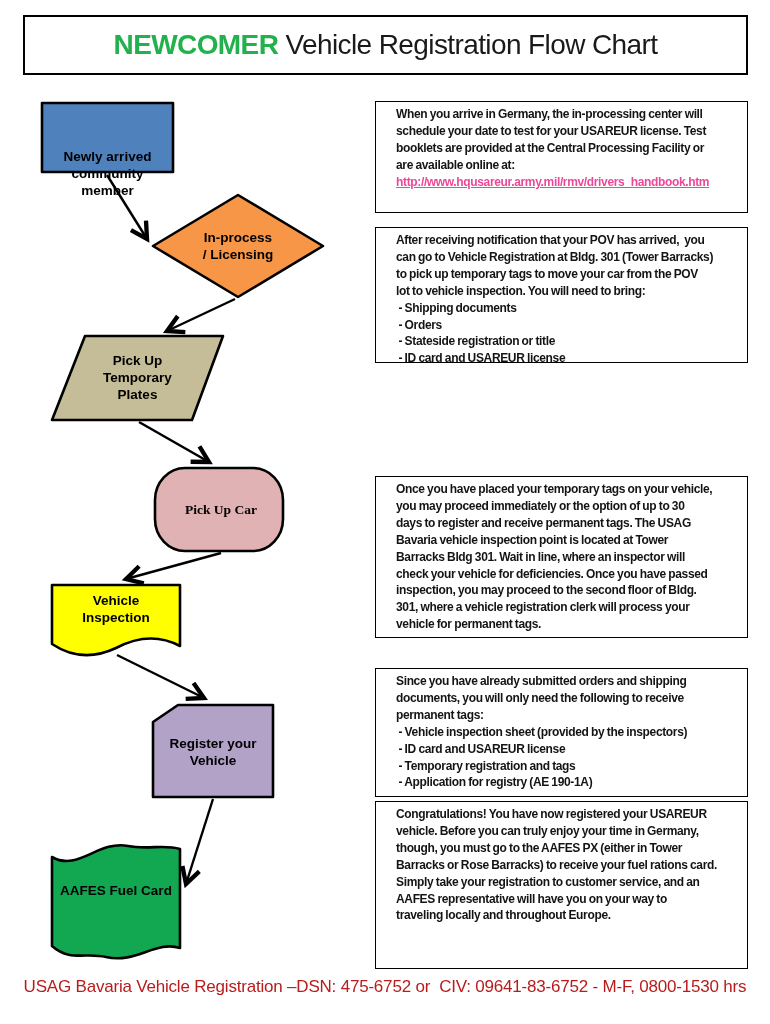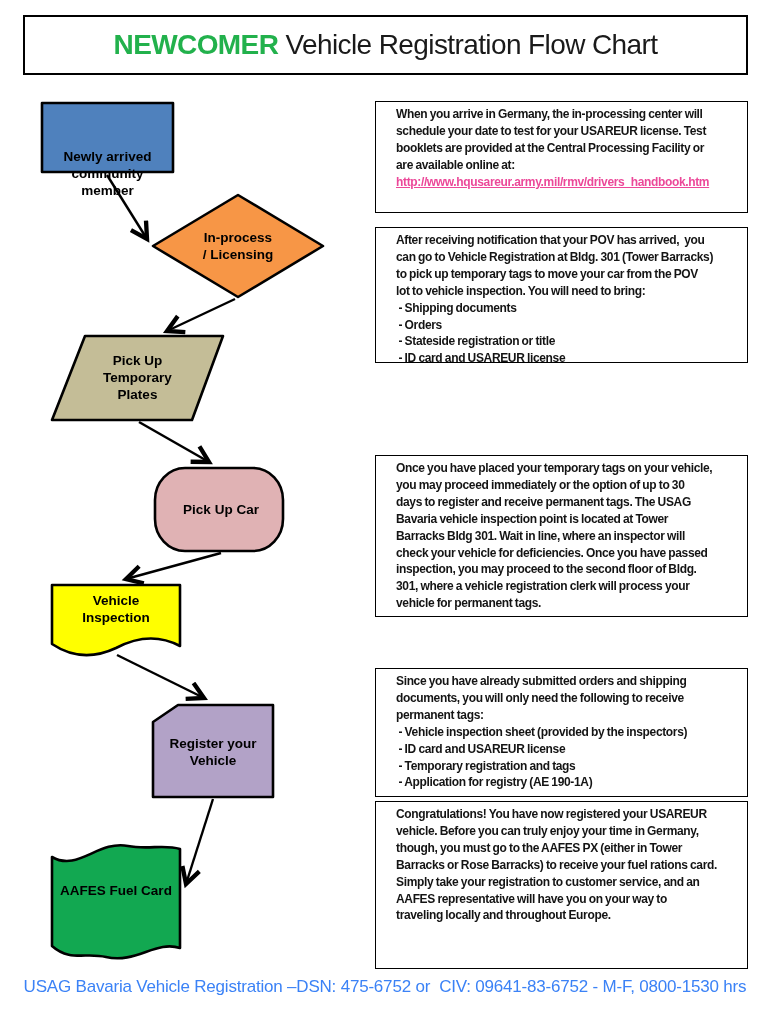--- a/index.html
+++ b/index.html
@@ -26,21 +26,21 @@
     border:1.5px solid #000; background:#fff;
     padding:4px 20px; color:#141414;
     font-weight:bold; font-size:12px; line-height:16.9px;
     letter-spacing:-0.35px; word-spacing:-0.5px;
     white-space:pre-wrap; overflow:hidden;
   }
   .u { text-decoration:underline; }
   .link { color:#ec4899; text-decoration:underline; word-break:break-all; }
   .footer {
     position:absolute; left:0; top:977px; width:100%;
-    text-align:center; color:#3b82f6; font-size:17px;
+    text-align:center; color:#b91c1c; font-size:17px;
     letter-spacing:-0.2px; white-space:pre;
   }
 </style>
 </head>
 <body>
 
 <div class="page">
 
   <div class="title-box"><span class="hl">NEWCOMER</span><span> Vehicle Registration Flow Chart</span></div>
 
@@ -72,21 +72,21 @@
   </svg>
 
   <div class="node-label" style="left:44px; top:112px; width:127px;margin-top:36px;">Newly arrived
 community
 member</div>
   <div class="node-label" style="left:56px; top:352px; width:163px;">Pick Up
 Temporary
 Plates</div>
   <div class="node-label" style="left:153px; top:229px; width:170px;">In-process
 / Licensing</div>
-  <div class="node-label" style="left:155px; top:501px; width:132px;">Pick Up Car</div>
+  <div class="node-label" style="left:155px; top:501px; width:132px;font-family:Liberation Serif, serif;">Pick Up Car</div>
   <div class="node-label" style="left:52px; top:592px; width:128px;">Vehicle
 Inspection</div>
   <div class="node-label" style="left:153px; top:735px; width:120px;">Register your
 Vehicle</div>
   <div class="node-label" style="left:52px; top:882px; width:128px;">AAFES Fuel Card</div>
 
   <div class="info-box" style="top:101px; height:112px;"><span>When you arrive in Germany, the in-processing center will
 schedule your date to test for your USAREUR license. Test
 booklets are provided at the Central Processing Facility or
 are available online at:
@@ -97,21 +97,21 @@
 to pick up temporary tags to move your car from the POV
 lot to vehicle inspection. You will need to bring:
  - Shipping documents
  - Orders
  - Stateside registration or title
  - ID card and USAREUR license
  - Proof of insurance
  - $30 (check/money order/credit card only, </span><span class="u">no bring</span><span>)
 Your vehicle must be </span><span class="u">in country</span><span> to registry tags!</span></div>
 
-  <div class="info-box" style="top:455px; height:162px;"><span>Once you have placed your temporary tags on your vehicle,
+  <div class="info-box" style="top:476px; height:162px;"><span>Once you have placed your temporary tags on your vehicle,
 you may proceed immediately or the option of up to 30
 days to register and receive permanent tags. The USAG
 Bavaria vehicle inspection point is located at Tower
 Barracks Bldg 301. Wait in line, where an inspector will
 check your vehicle for deficiencies. Once you have passed
 inspection, you may proceed to the second floor of Bldg.
 301, where a vehicle registration clerk will process your
 vehicle for permanent tags.</span></div>
 
   <div class="info-box" style="top:648px; height:129px;margin-top:20px;"><span>Since you have already submitted orders and shipping

